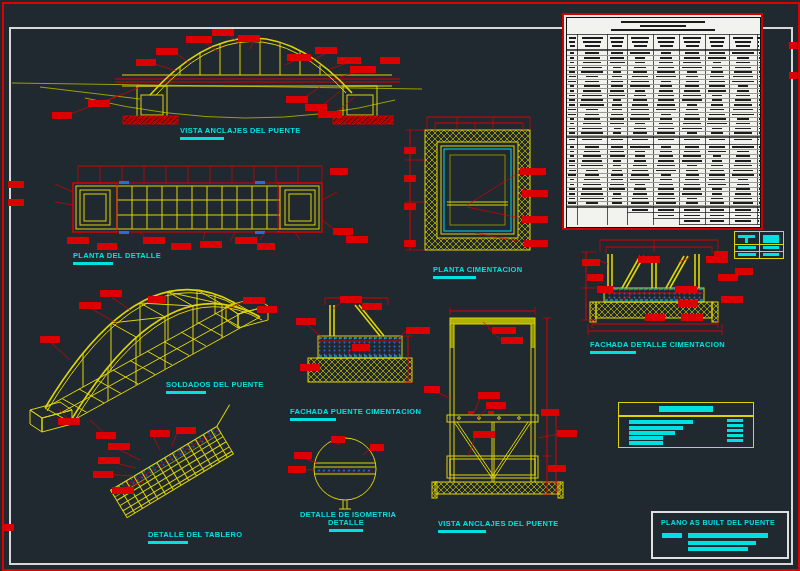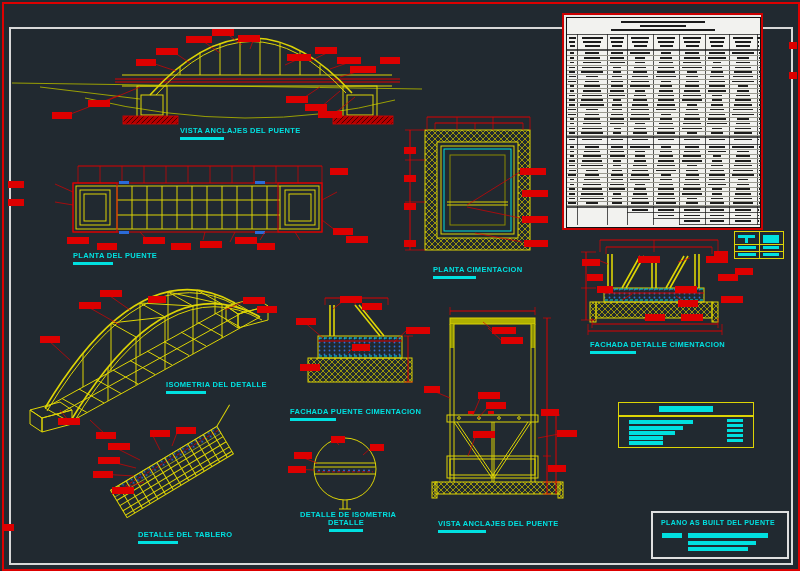--- a/index.html
+++ b/index.html
@@ -98,21 +98,21 @@
     <rect class="r" x="223" y="23" width="44" height="49" stroke-width="2.4"></rect>
     <rect class="y" x="230" y="30" width="30" height="35"></rect>
     <rect class="y" x="234" y="34" width="22" height="27"></rect>
     <rect x="64" y="21" width="10" height="3" fill="var(--c-blue)"></rect>
     <rect x="200" y="21" width="10" height="3" fill="var(--c-blue)"></rect>
     <rect x="64" y="71" width="10" height="3" fill="var(--c-blue)"></rect>
     <rect x="200" y="71" width="10" height="3" fill="var(--c-blue)"></rect>
     <path class="rt" d="M85,72 L95,83 M150,72 L148,80 M180,72 L175,82 M210,72 L205,80 M240,72 L245,80 M18,32 L0,24 M18,45 L0,42 M267,40 L282,32 M267,60 L280,70"></path>
   </svg>
   <div class="lbl" style="left:73px;top:252px">
-    <span>PLANTA DEL PUENTE</span>
+    <span>PLANTA DEL DETALLE</span>
     <i class="ul" style="width:40px"></i>
   </div>
 
   <svg style="left:405px;top:115px" width="140" height="150" viewBox="0 0 140 150">
     <defs>
       <pattern id="hy1" width="6" height="6" patternUnits="userSpaceOnUse">
         <path d="M0,6 L6,0 M0,0 L6,6" stroke="#b8b004" stroke-width=".8"></path>
       </pattern>
     </defs>
     <rect x="20" y="15" width="105" height="120" fill="url(#hy1)" stroke="var(--c-yellow)"></rect>
@@ -144,21 +144,21 @@
     <path class="y2" d="M40,142 Q135,-16 230,37"></path>
     <path class="y" d="M42,145 Q137,-13 232,40"></path>
     <path class="y" d="M53,73V107 M81,43V91 M110,23V75 M138,12V60 M167,10V44 M185,14V34"></path>
     <path class="y" d="M78,87V121 M106,57V105 M135,37V89 M163,26V74 M192,24V58"></path>
     <path class="y" d="M81,43 L106,57 M110,23 L135,37 M138,12 L163,26 M167,10 L192,24 M81,43 L135,37 M110,23 L163,26 M138,12 L192,24"></path>
     <path class="y" d="M0,130 L30,122 L42,130 L12,138 Z M0,130 L0,144 L12,152 L12,138 Z M12,138 L42,130 L42,144 L12,152 Z"></path>
     <path class="y" d="M196,26 L226,18 L238,26 L208,34 Z M196,26 L196,40 L208,48 L208,34 Z M208,34 L238,26 L238,40 L208,48 Z"></path>
     <path class="rt" d="M80,16 L100,30 M60,28 L90,45 M213,22 L195,30 M18,60 L40,80 M38,140 L30,130 M76,155 L60,140"></path>
   </svg>
   <div class="lbl" style="left:166px;top:381px">
-    <span>ISOMETRIA DEL DETALLE</span>
+    <span>SOLDADOS DEL PUENTE</span>
     <i class="ul" style="width:40px"></i>
   </div>
 
   <svg style="left:293px;top:293px" width="130" height="105" viewBox="0 0 130 105">
     <defs>
       <pattern id="hy2" width="6" height="6" patternUnits="userSpaceOnUse">
         <path d="M0,6 L6,0 M0,0 L6,6" stroke="#b8b004" stroke-width=".8"></path>
       </pattern>
       <pattern id="db1" width="5" height="4" patternUnits="userSpaceOnUse">
         <circle cx="1.5" cy="1.5" r=".9" fill="#2b6bd8"></circle>
@@ -264,21 +264,21 @@
     <g transform="translate(72,52) rotate(-31)">
       <rect class="y" x="-62" y="-16" width="124" height="32"></rect>
       <rect x="-62" y="-16" width="124" height="8" fill="url(#db3)" stroke="var(--c-yellow)" stroke-width=".6"></rect>
       <line class="rd" x1="-62" y1="-12" x2="62" y2="-12"></line>
       <path class="y" d="M-62,-4H62 M-62,2H62 M-62,8H62 M-62,13H62"></path>
       <path class="y" d="M-53,-16V16 M-44,-16V16 M-35,-16V16 M-26,-16V16 M-17,-16V16 M-8,-16V16 M1,-16V16 M10,-16V16 M19,-16V16 M28,-16V16 M37,-16V16 M46,-16V16 M55,-16V16"></path>
       <line class="y" x1="62" y1="-16" x2="84" y2="-28"></line>
     </g>
     <path class="rt" d="M12,26 L40,40 M4,40 L36,48 M0,54 L34,56 M16,70 L44,62 M52,14 L60,30 M78,10 L72,26"></path>
   </svg>
-  <div class="lbl" style="left:138px;top:531px">
+  <div class="lbl" style="left:148px;top:531px">
     <span>DETALLE DEL TABLERO</span>
     <i class="ul" style="width:40px"></i>
   </div>
 
   <svg style="left:293px;top:433px" width="110" height="80" viewBox="0 0 110 80">
     <circle class="y" cx="52" cy="36" r="31"></circle>
     <path class="y" d="M22,30H82 M21.5,34H82.5 M21.8,41H82.2"></path>
     <g fill="#2b6bd8">
       <circle cx="26" cy="37.5" r="1"></circle>
         <circle cx="31" cy="37.5" r="1"></circle>

